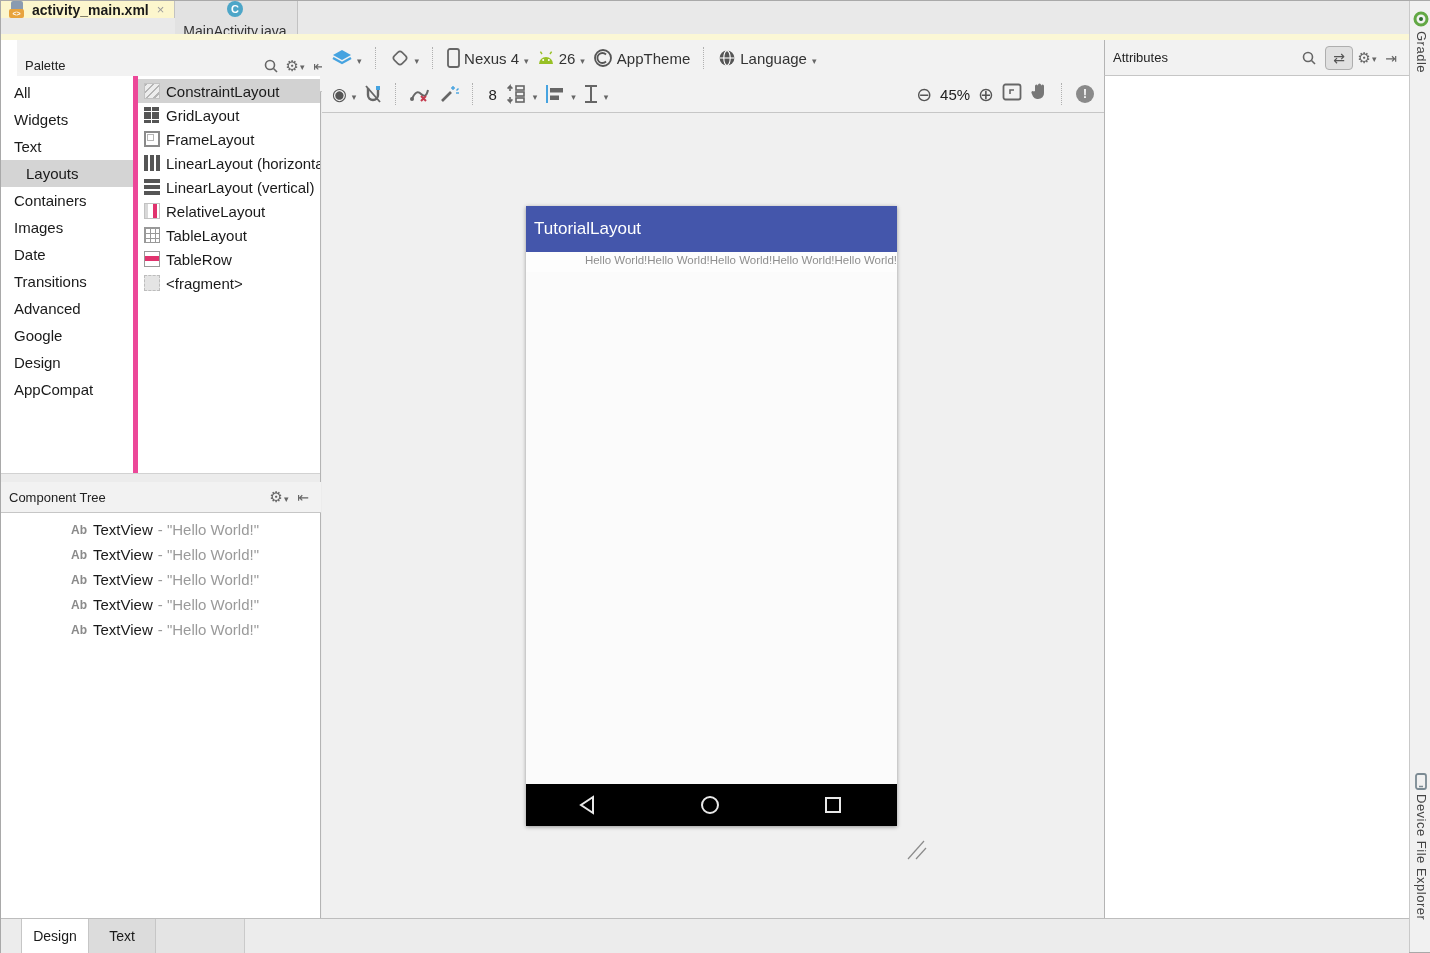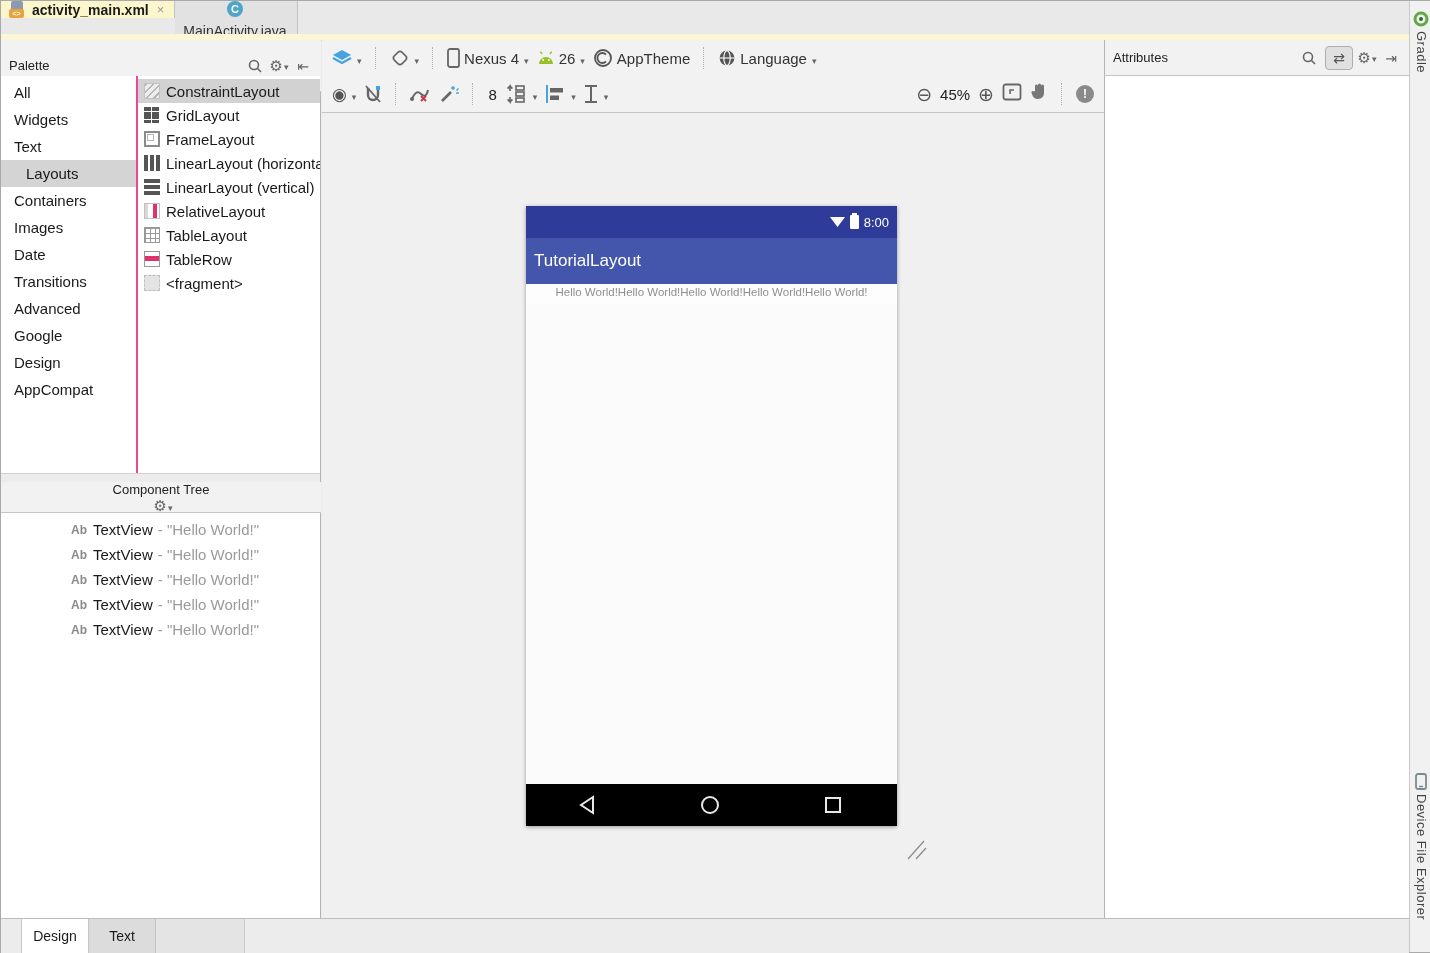--- a/index.html
+++ b/index.html
@@ -36,43 +36,43 @@
   .collapse-l{font-size:14px;color:#666;}
   .collapse-l::after{content:"⇤";}
   .collapse-r{font-size:14px;color:#666;}
   .collapse-r::after{content:"⇥";}
   .swapbtn{border:1px solid #aeaeae;border-radius:4px;background:#e0e0e0;width:26px;height:22px;
     display:inline-flex;align-items:center;justify-content:center;font-size:14px;color:#555;margin-left:6px;}
   .swapbtn::after{content:"⇄";}
 
   
   .left{position:absolute;left:0;top:39px;width:320px;height:878px;background:#fff;border-right:1px solid #b4b4b4;box-sizing:border-box;}
-  .palette-head{left:0;top:39px;width:320px;height:52px;}
+  .palette-head{left:16px;top:39px;width:320px;height:52px;}
   .palette-body{position:absolute;left:0;top:75px;width:319px;height:397px;display:flex;}
-  .cats{width:137px;border-right:2px solid #ec4899;background:#fff;padding-top:3px;box-sizing:border-box;}
+  .cats{width:137px;border-right:5px solid #ec4899;background:#fff;padding-top:3px;box-sizing:border-box;}
   .cat{height:27px;line-height:27px;padding-left:13px;font-size:15px;color:#1a1a1a;white-space:nowrap;}
   .cat.sel{background:#d4d4d4;padding-left:25px;}
   .pitems{flex:1;background:#fff;padding-top:3px;overflow:hidden;}
   .pitem{height:24px;display:flex;align-items:center;gap:6px;padding-left:6px;font-size:15px;color:#1a1a1a;white-space:nowrap;}
   .pitem.sel{background:#d2d2d2;}
   .picon{width:16px;height:16px;flex:0 0 16px;box-sizing:border-box;}
   .ic-constraint{background:repeating-linear-gradient(135deg,#b5b5b5 0 2px,#ededed 2px 5px);border:1px solid #c2c2c2;}
   .ic-grid{background:#555;background-image:linear-gradient(#fff 1px,transparent 1px),linear-gradient(90deg,#fff 1px,transparent 1px);background-size:8px 8px;background-position:-1px 4px;}
   .ic-frame{border:2px solid #8a8a8a;background:#fff;position:relative;}
   .ic-frame::after{content:"";position:absolute;left:1px;top:1px;width:5px;height:5px;border:1px solid #b5b5b5;}
   .ic-linh{background:linear-gradient(90deg,#555 0 4px,#fff 4px 6px,#555 6px 10px,#fff 10px 12px,#555 12px 16px);}
   .ic-linv{background:linear-gradient(#555 0 4px,#fff 4px 6px,#555 6px 10px,#fff 10px 12px,#555 12px 16px);}
   .ic-rel{border:1px solid #c2c2c2;background:linear-gradient(90deg,#d8d8d8 0 3px,#fff 3px 8px,#e0336e 8px 12px,#fff 12px 14px);}
   .ic-table{border:1px solid #999;background-image:linear-gradient(#999 1px,transparent 1px),linear-gradient(90deg,#999 1px,transparent 1px);background-size:5px 5px;background-color:#fff;}
   .ic-trow{border:1px solid #999;background:linear-gradient(#fff 0 4px,#e0336e 4px 9px,#fff 9px 14px);background-color:#fff;}
   .ic-frag{background:#e4e4e4;border:1px dashed #bdbdbd;}
 
   .splitter{position:absolute;left:0;top:472px;width:319px;height:9px;background:#ececec;border-top:1px solid #d2d2d2;border-bottom:1px solid #c6c6c6;text-align:center;}
   .splitter::after{content:"·····";color:#9a9a9a;font-size:9px;line-height:7px;letter-spacing:2px;}
-  .ctree-head{left:0;top:481px;width:320px;height:31px;flex-direction:column;}
+  .ctree-head{left:0;top:481px;width:320px;height:31px;}
   .ctree{position:absolute;left:0;top:512px;width:319px;height:398px;background:#fff;padding-top:4px;}
   .trow{height:25px;display:flex;align-items:center;font-size:15px;color:#1a1a1a;white-space:nowrap;}
   .trow .arrow{width:14px;margin-left:14px;color:#777;font-size:11px;}
   .trow .arrow::after{content:"▼";}
   .trow .gray{color:#9a9a9a;margin-left:5px;}
   .ab-icon{color:#8a8a8a;font-size:12px;font-weight:bold;margin:0 6px 0 70px;}
   .ab-icon::after{content:"Ab";}
   .tli{width:14px;height:14px;margin:0 7px 0 38px;background:linear-gradient(90deg,#555 0 3.5px,#fff 3.5px 5.2px,#555 5.2px 8.7px,#fff 8.7px 10.4px,#555 10.4px 14px);}
 
   
@@ -93,21 +93,21 @@
 
   .canvas{position:absolute;left:0;top:73px;width:100%;height:805px;background:#f0f0f0;}
   .phone{position:absolute;left:204px;top:93px;width:371px;height:620px;background:#fbfbfb;
     box-shadow:0 1px 4px rgba(0,0,0,.38);display:flex;flex-direction:column;}
   .sbar{height:32px;background:#2f3b99;display:flex;align-items:center;justify-content:flex-end;gap:5px;padding-right:8px;}
   .sbar .time{color:#fff;font-size:13px;}
   .battery{width:9px;height:14px;background:#fff;border-radius:1px;position:relative;}
   .battery::before{content:"";position:absolute;top:-2px;left:2px;width:5px;height:2px;background:#fff;}
   .abar{height:46px;background:#4456ab;display:flex;align-items:center;padding-left:8px;}
   .abar .title{color:#fff;font-size:17px;}
-  .ctext{height:20px;background:#fdfdfd;color:#8f8f8f;font-size:11.5px;text-align:center;line-height:16px;
+  .ctext{height:20px;background:#fdfdfd;color:#8f8f8f;font-size:11.5px;text-align:right;line-height:16px;
     white-space:nowrap;overflow:hidden;}
   .pbody{flex:1;background:#fbfbfb;}
   .nbar{height:42px;background:#000;display:flex;align-items:center;}
   .nbar svg{stroke:#e8e8e8;fill:none;stroke-width:2;}
   .nav-back{margin-left:52px;}
   .nav-home{margin-left:102px;}
   .nav-recent{margin-left:104px;}
   .resize-handle{position:absolute;left:582px;top:726px;}
 
   
@@ -393,27 +393,20 @@
               <path d="M5 9 V4 a1.5 1.5 0 0 1 3 0 V3 a1.5 1.5 0 0 1 3 0 v1 a1.5 1.5 0 0 1 3 0 v7 a6 5.5 0 0 1 -6 6 h-1 a5 5 0 0 1 -4 -2.5 L1.5 11 a1.4 1.4 0 0 1 2.4 -1.4 z" fill="#777"></path>
             </svg>
         </span>
         <span class="vsep"></span>
         <span class="issue"></span>
       </span>
     </div>
 
     <div class="canvas">
       <div class="phone">
-        <div class="sbar">
-          <svg width="15" height="11" viewBox="0 0 15 11">
-              <polygon points="0,0 15,0 7.5,10" fill="#fff"></polygon>
-            </svg>
-          <span class="battery"></span>
-          <span class="time">8:00</span>
-        </div>
         <div class="abar">
           <span class="title">TutorialLayout</span>
         </div>
         <div class="ctext">Hello World!Hello World!Hello World!Hello World!Hello World!</div>
         <div class="pbody"></div>
         <div class="nbar">
           <svg class="nav-back" width="20" height="20" viewBox="0 0 20 20">
               <polygon points="15,2 15,18 3,10"></polygon>
             </svg>
           <svg class="nav-home" width="20" height="20" viewBox="0 0 20 20">

